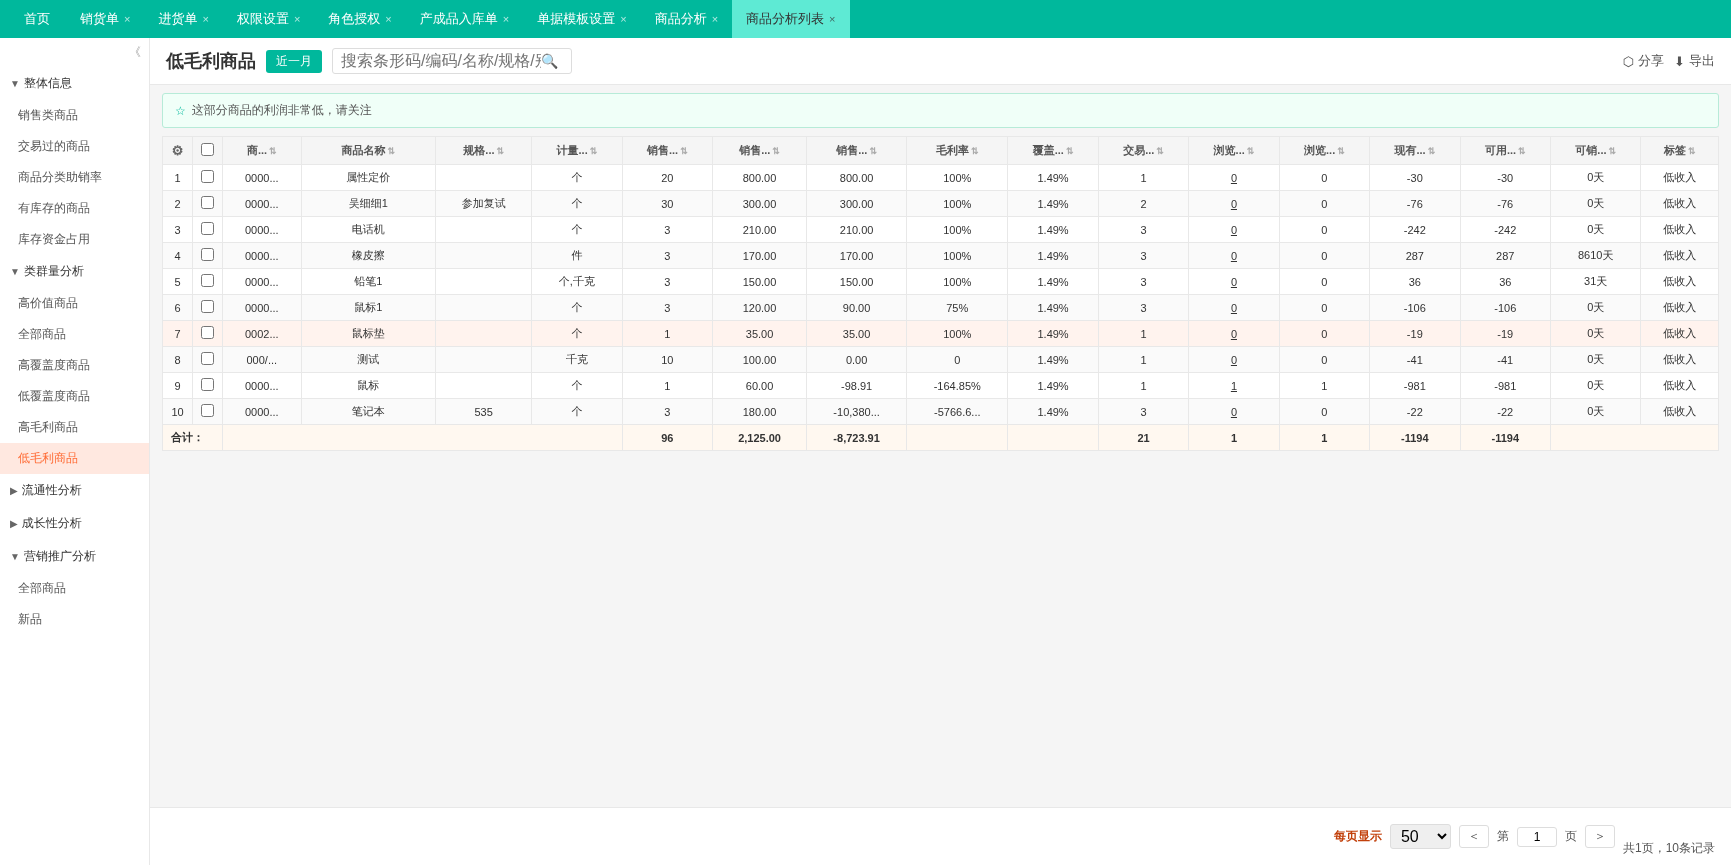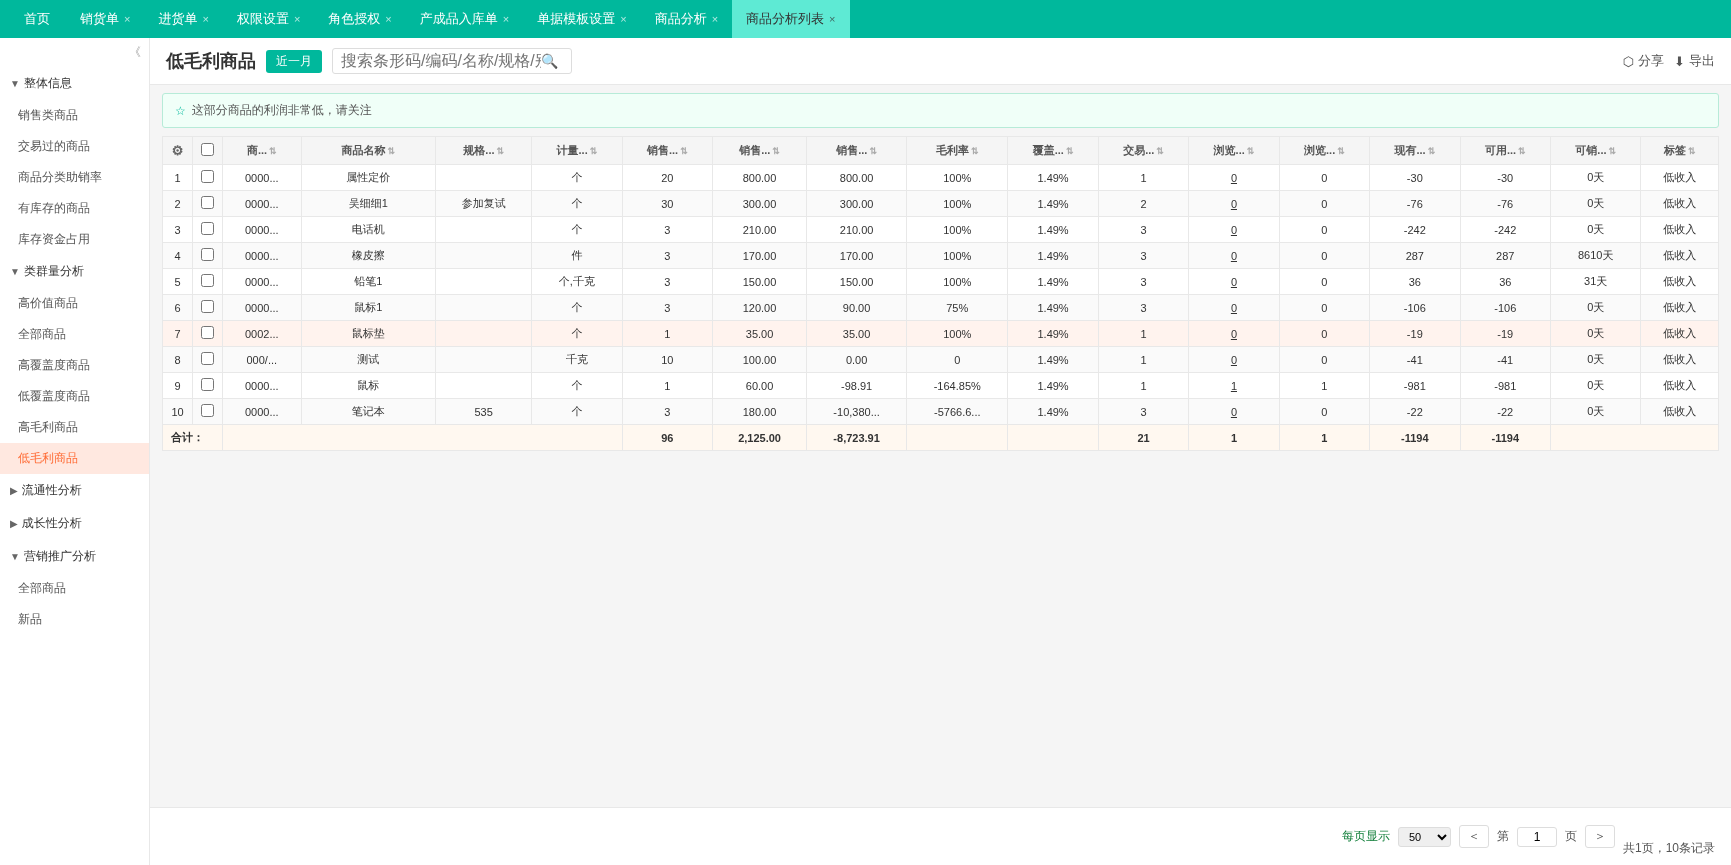--- a/index.html
+++ b/index.html
@@ -49,22 +49,22 @@
     .data-table tr.highlighted { background: #fff3ee; }
     .tag-low-income { color: #ff6b35; font-size: 11px; }
     .tag-days { color: #ff6b35; font-size: 11px; margin-top: 12px; }
     .underlined { text-decoration: underline; cursor: pointer; color: #333; }
     .th-sortable { cursor: pointer; display: flex; align-items: center; justify-content: center; gap: 2px; }
     .sort-icon { font-size: 9px; color: #aaa; }
     .settings-icon { color: #666; font-size: 13px; }
     
     
     .pagination-bar { background: #fff; border-top: 1px solid #e8e8e8; padding: 8px 16px; display: flex; align-items: center; justify-content: flex-end; gap: 8px; font-size: 12px; }
-    .page-size-label { color: #15803d; }
-    .page-size-select { border: 1px solid #ddd; border-radius: 3px; padding: 2px 6px; font-size: 11px; }
+    .page-size-label { color: #c2410c; font-weight: bold; }
+    .page-size-select { border: 1px solid #ddd; border-radius: 3px; padding: 2px 6px; font-size: 16px; }
     .page-btn { border: 1px solid #ddd; border-radius: 3px; padding: 2px 8px; cursor: pointer; background: #fff; color: #555; font-size: 12px; }
     .page-info { color: #555; }
     .page-num-input { border: 1px solid #ddd; border-radius: 3px; width: 40px; text-align: center; padding: 2px 4px; font-size: 12px; }
     .total-info { color: #555; margin-top: 24px; }
 
     
     .total-table-row td { background: #fff8f0; font-weight: bold; }
 
     
     ::-webkit-scrollbar { width: 6px; height: 6px; }

